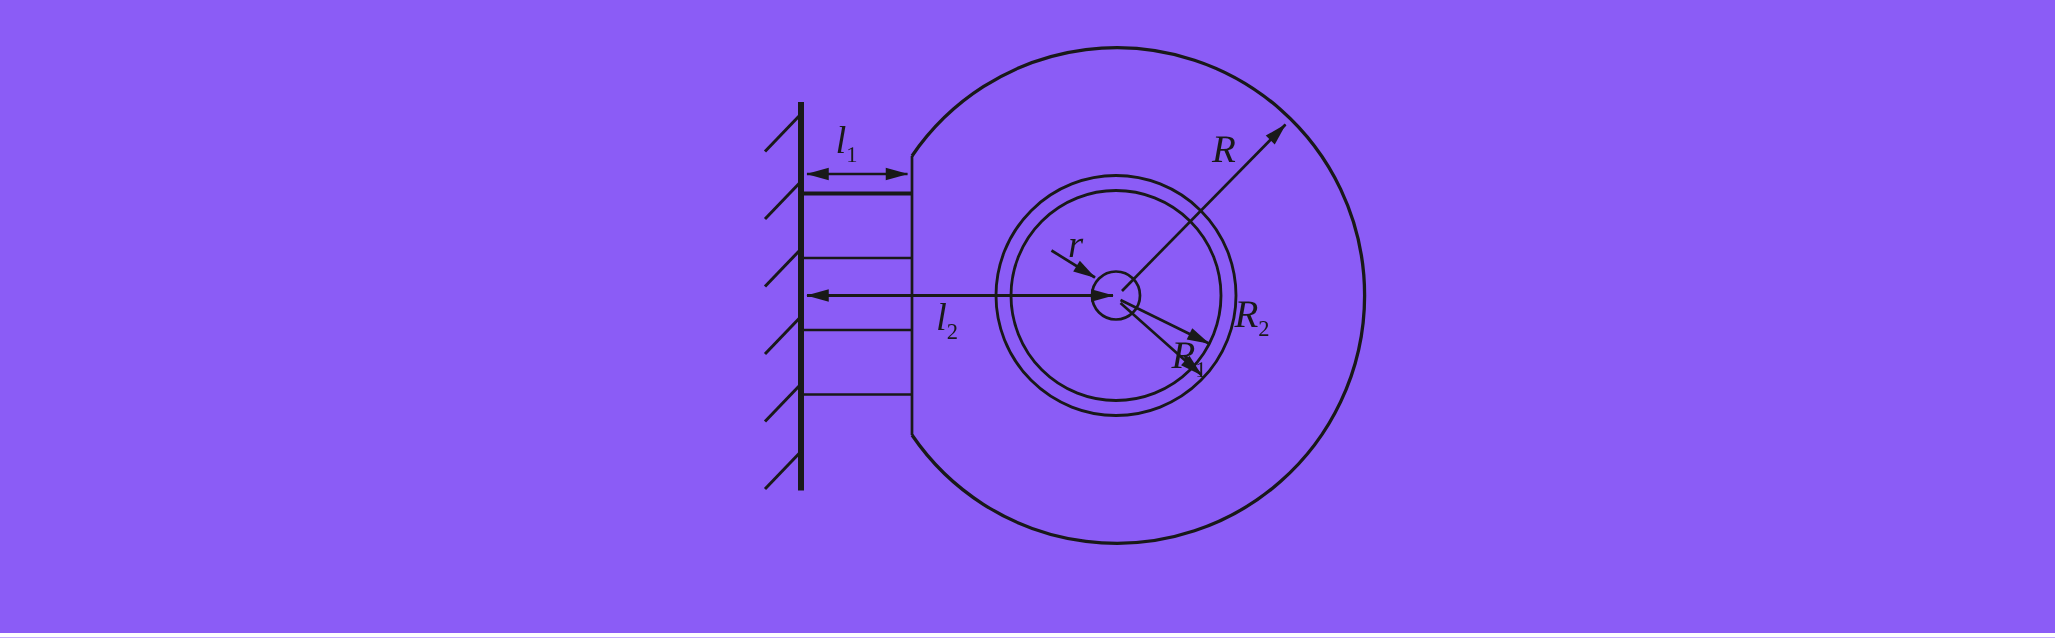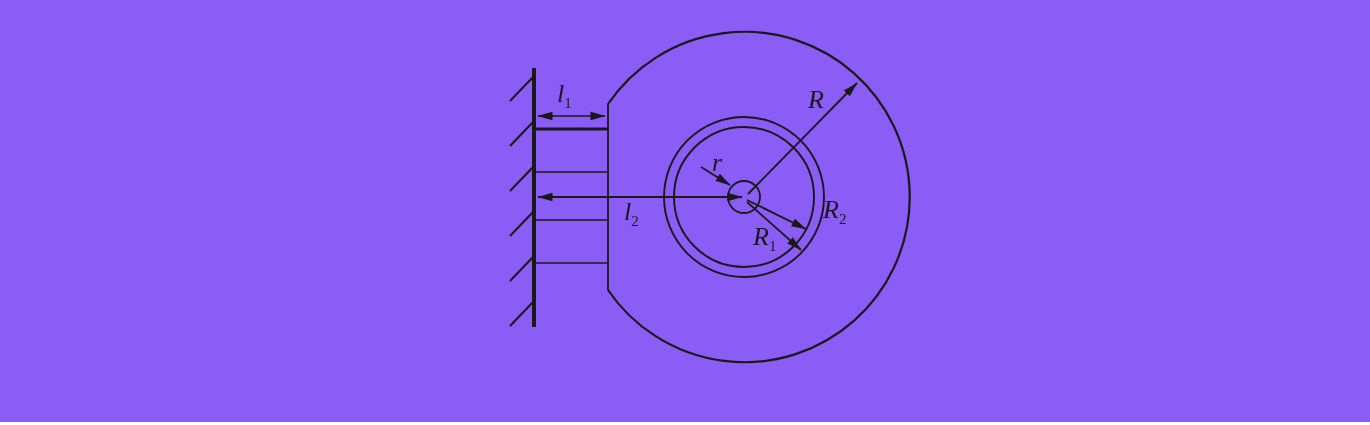--- a/index.html
+++ b/index.html
@@ -87,15 +87,15 @@
   <div class="math-label" style="left:557px; top:81px;"><span>l</span><span class="sub">1</span></div>
 
   <div class="math-label" style="left:624px; top:163px;margin-top:36px;"><span>l</span><span class="sub">2</span></div>
 
   <div class="math-label" style="left:712px; top:150px;"><span>r</span><span class="sub"></span></div>
 
   <div class="math-label" style="left:808px; top:87px;"><span>R</span><span class="sub"></span></div>
 
   <div class="math-label" style="left:778px; top:197px;margin-left:45px;"><span>R</span><span class="sub">2</span></div>
 
-  <div class="math-label" style="left:753px; top:224px;"><span>R</span><span class="sub">1</span></div>
+  <div class="math-label" style="left:781px; top:224px;"><span>R</span><span class="sub">1</span></div>
 
 </div>
 
 </body></html>

